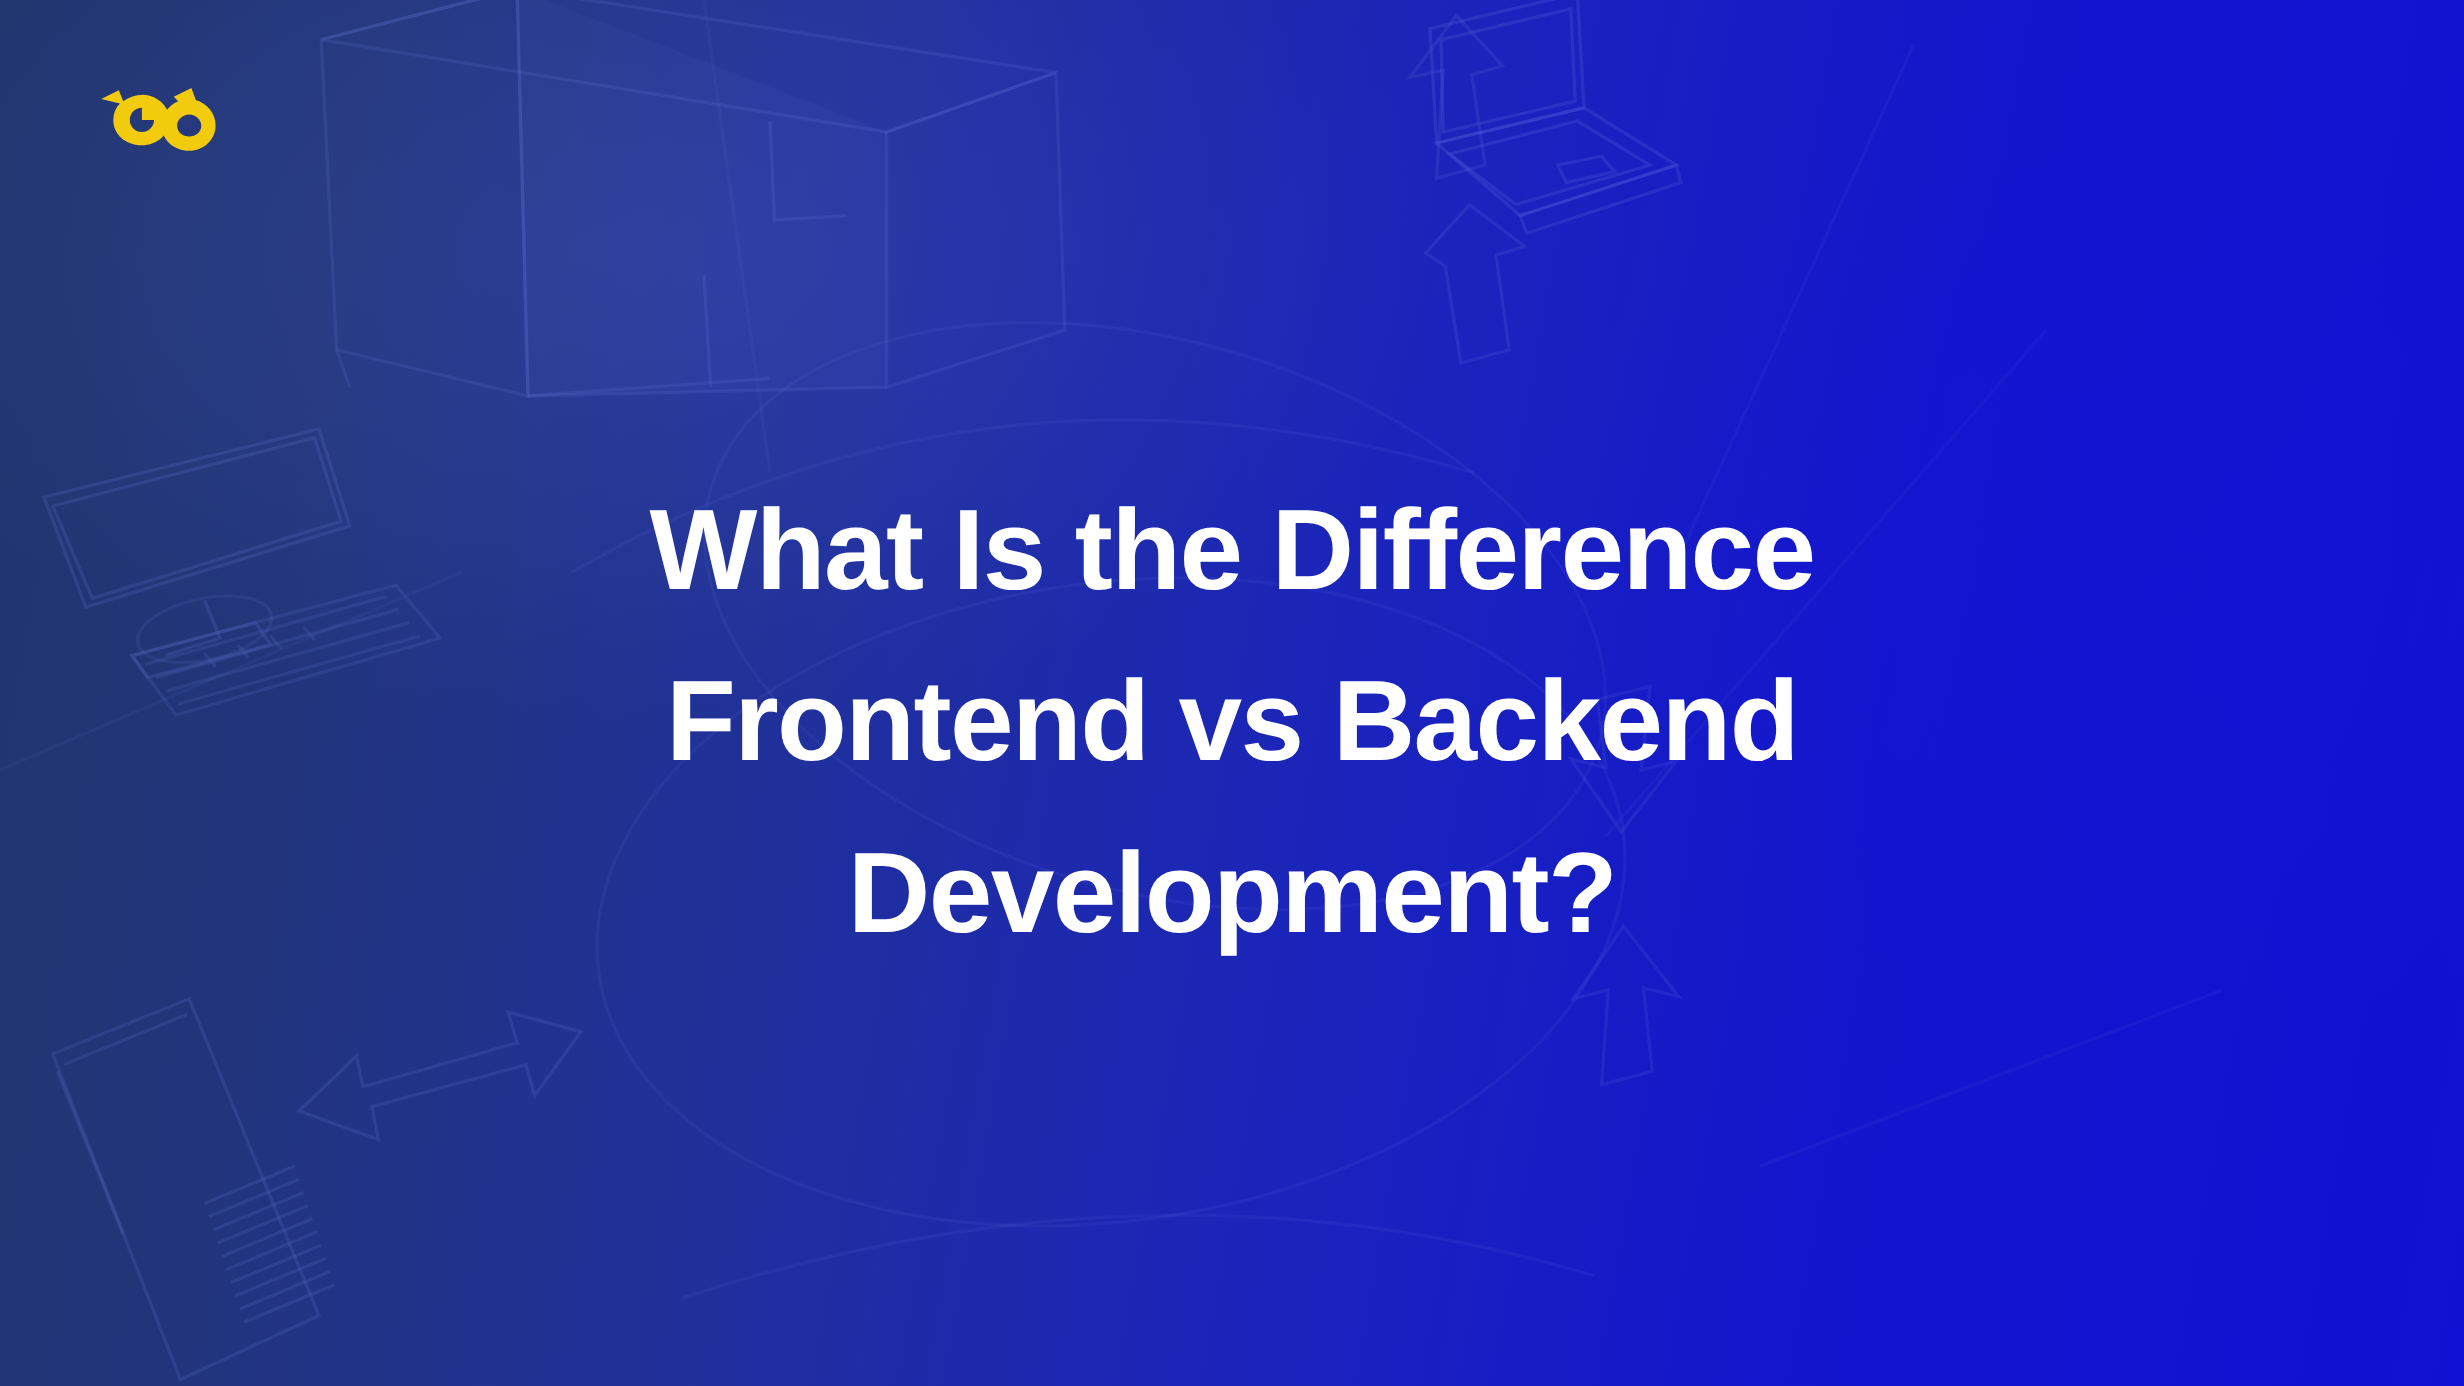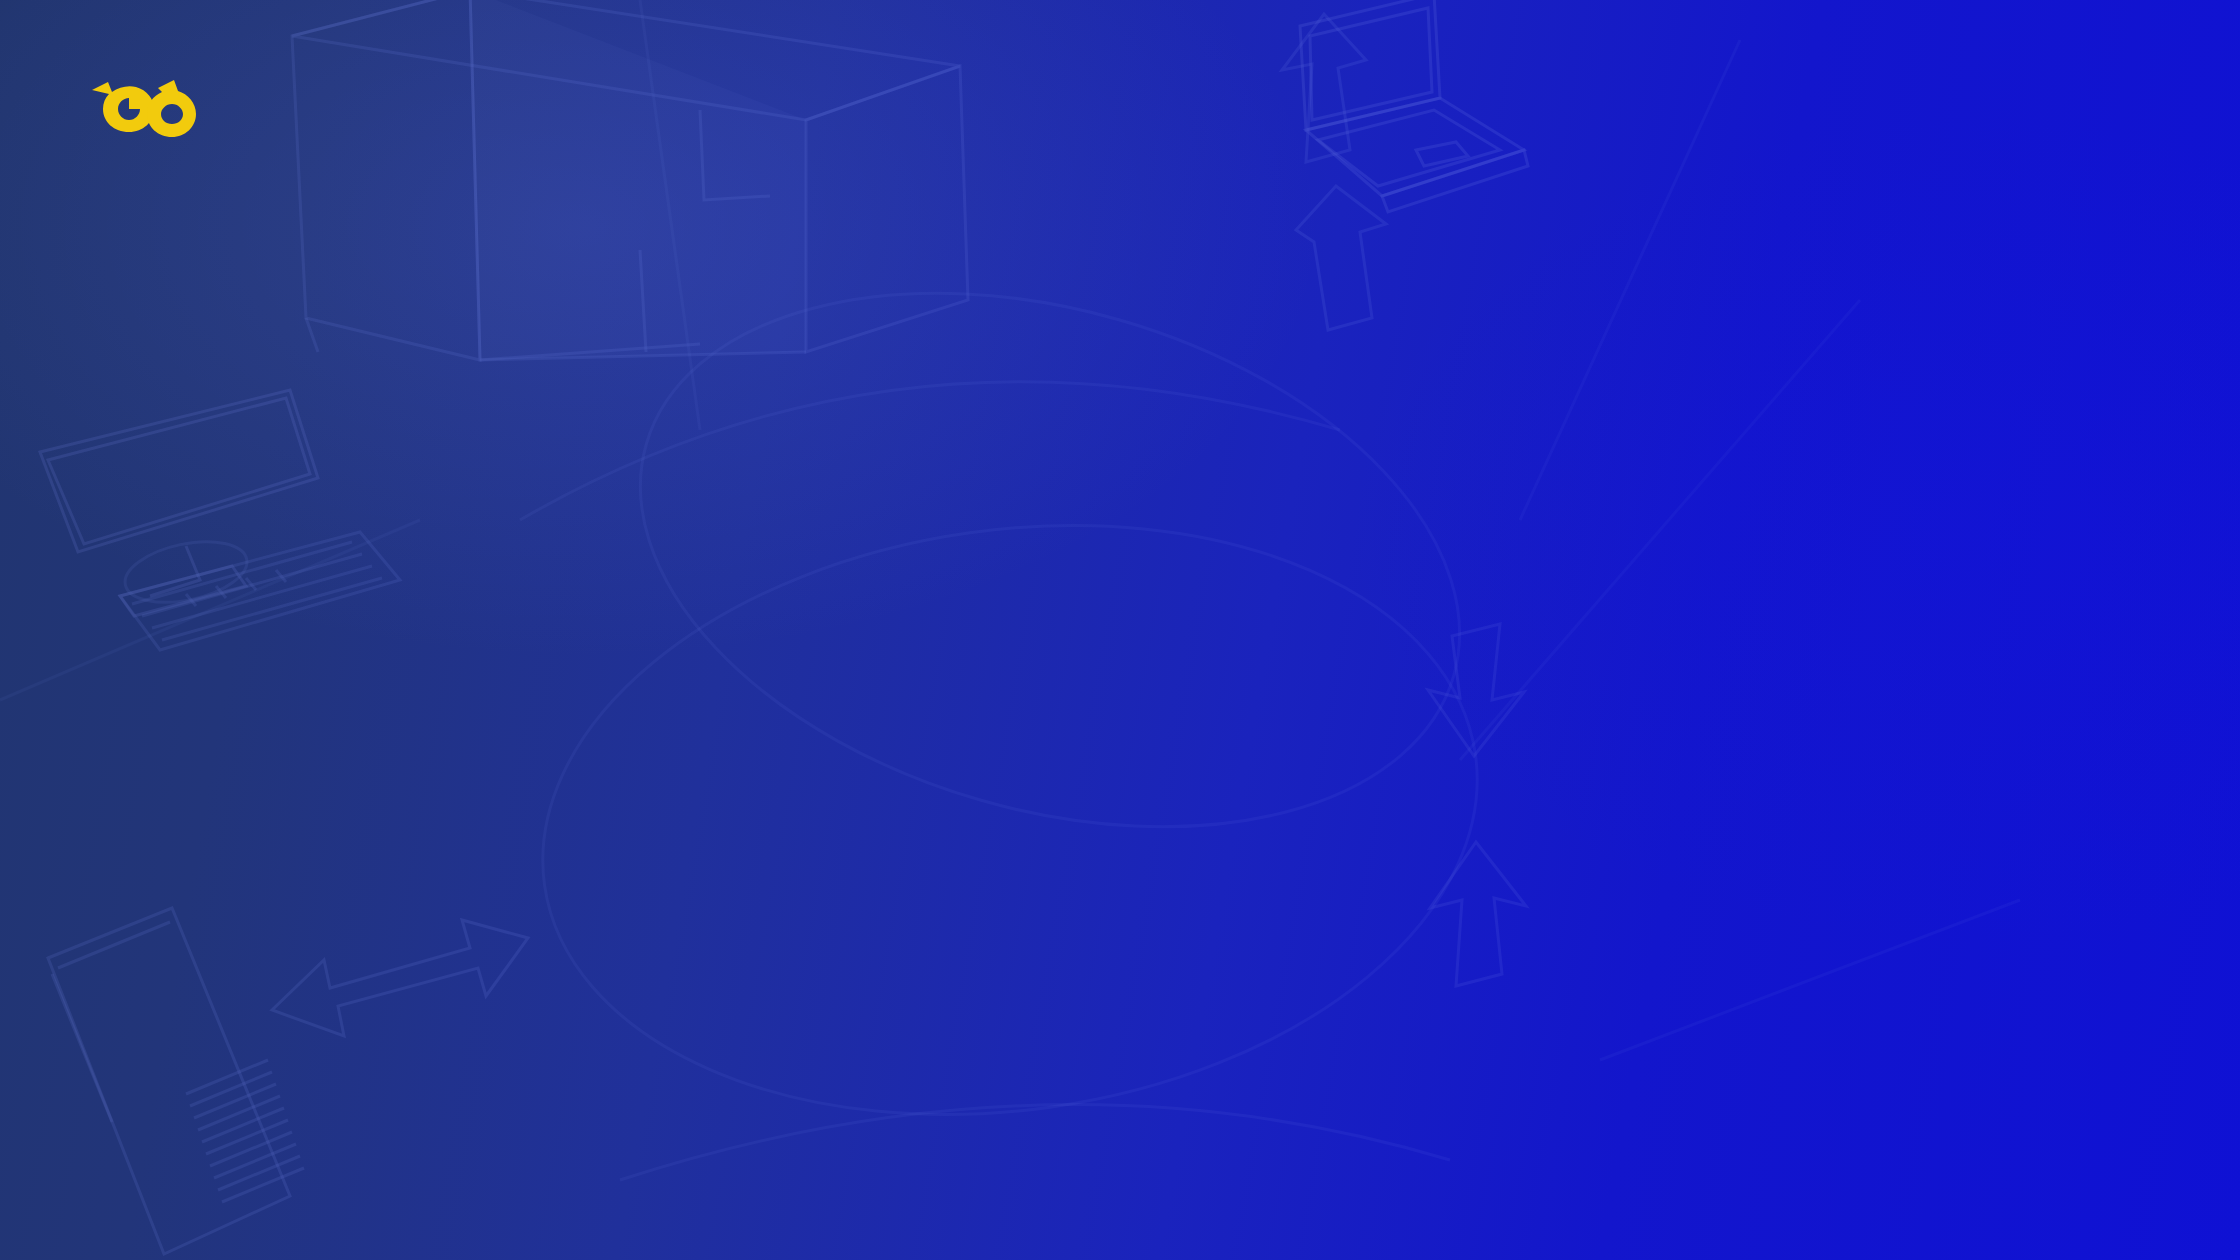--- a/index.html
+++ b/index.html
@@ -194,14 +194,19 @@
 
         <path d="M72 10 L88 2 L92 13 C102 16 110 25 110 36
                  C110 49 99 59 86 59 C72 59 61 49 61 36
                  C61 26 67 18 76 14 L72 10 Z
                  M86 26 C80 26 75 31 75 36 C75 42 80 46 86 46
                  C92 46 97 42 97 36 C97 31 92 26 86 26 Z"></path>
       </g>
     </svg>
   </div>
 
+  <h1 class="headline">
+    <span class="ln">What Is the Difference</span>
+    <span class="ln">Frontend vs Backend</span>
+    <span class="ln">Development?</span>
+  </h1>
 
 </div>
 
 </body></html>

